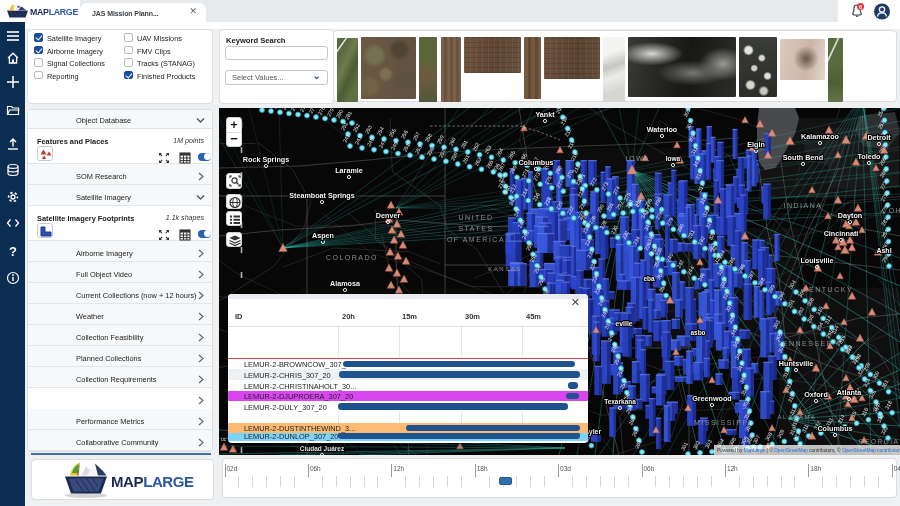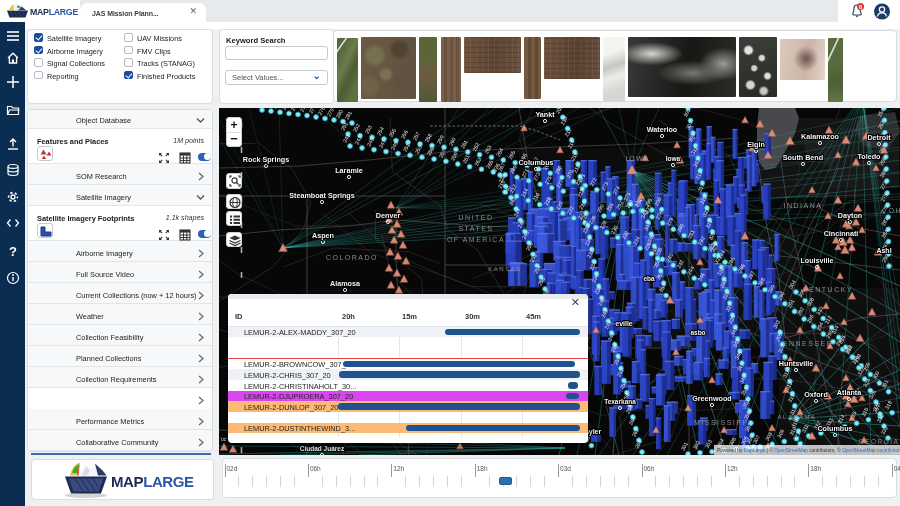--- a/index.html
+++ b/index.html
@@ -260,21 +260,21 @@
         </svg>
         <div class="toggle" style="left:170px"></div>
       </div>
 <div class="acc-h" style="top:131px;height:21px">
         <span class="tx">Airborne Imagery</span>
       </div>
 <svg style="position:absolute;right:8px;top:139.0px" width="6" height="9" viewBox="0 0 6 9">
         <path d="M1,1 L5,4.5 L1,8" fill="none" stroke="#666" stroke-width="1.2"></path>
       </svg>
 <div class="acc-h" style="top:152px;height:21px">
-        <span class="tx">Full Source Video</span>
+        <span class="tx">Full Object Video</span>
       </div>
 <svg style="position:absolute;right:8px;top:160.0px" width="6" height="9" viewBox="0 0 6 9">
         <path d="M1,1 L5,4.5 L1,8" fill="none" stroke="#666" stroke-width="1.2"></path>
       </svg>
 <div class="acc-h" style="top:173px;height:21px">
         <span class="tx">Current Collections (now + 12 hours)</span>
       </div>
 <svg style="position:absolute;right:8px;top:181.0px" width="6" height="9" viewBox="0 0 6 9">
         <path d="M1,1 L5,4.5 L1,8" fill="none" stroke="#666" stroke-width="1.2"></path>
       </svg>
@@ -2336,24 +2336,20 @@
   <div class="hd" style="left:7px">ID</div>
   <div class="hd" style="left:114px">20h</div>
   <div class="hd" style="left:174px">15m</div>
   <div class="hd" style="left:237px">30m</div>
   <div class="hd" style="left:298px">45m</div>
   <div style="position:absolute;left:0;top:31.5px;width:360px;height:1px;background:#dfe3e7"></div>
   <div class="gline" style="left:109.5px"></div>
   <div class="gline" style="left:171px"></div>
   <div class="gline" style="left:232.5px"></div>
   <div class="gline" style="left:294px"></div>
-<div class="prow" style="top:32.5px;background:#eef1f5">
-        <div class="lb">LEMUR-2-ALEX-MADDY_307_20</div>
-        <div class="pbar" style="left:217px;width:135px"></div>
-      </div>
 <div class="prow" style="top:64px;background:#ef4444">
         <div class="lb">LEMUR-2-ARTFISCHER_307_20</div>
         <div class="pbar" style="left:326px;width:17px"></div>
       </div>
 <div class="prow" style="top:64.6px;background:#fff">
         <div class="lb">LEMUR-2-BROWNCOW_307_20</div>
         <div class="pbar" style="left:114.5px;width:232px"></div>
       </div>
 <div class="prow" style="top:75.3px;background:#eef1f5">
         <div class="lb">LEMUR-2-CHRIS_307_20</div>
@@ -2364,21 +2360,21 @@
         <div class="pbar" style="left:340px;width:10px"></div>
       </div>
 <div class="prow" style="top:96.7px;background:#d946ef">
         <div class="lb">LEMUR-2-DJUPROERA_307_20</div>
         <div class="pbar" style="left:338px;width:13px"></div>
       </div>
 <div class="prow" style="top:107.4px;background:#fff">
         <div class="lb">LEMUR-2-DULY_307_20</div>
         <div class="pbar" style="left:109.5px;width:230px"></div>
       </div>
-<div class="prow" style="top:107px;background:#fdba74">
+<div class="prow" style="top:136px;background:#7dd3fc">
         <div class="lb">LEMUR-2-DUNLOP_307_20</div>
         <div class="pbar" style="left:109.5px;width:242px"></div>
       </div>
 <div class="prow" style="top:128.8px;background:#fdba74">
         <div class="lb">LEMUR-2-DUSTINTHEWIND_3...</div>
         <div class="pbar" style="left:178px;width:174px"></div>
       </div>
 </div>
 
 <div class="card" id="tl">

